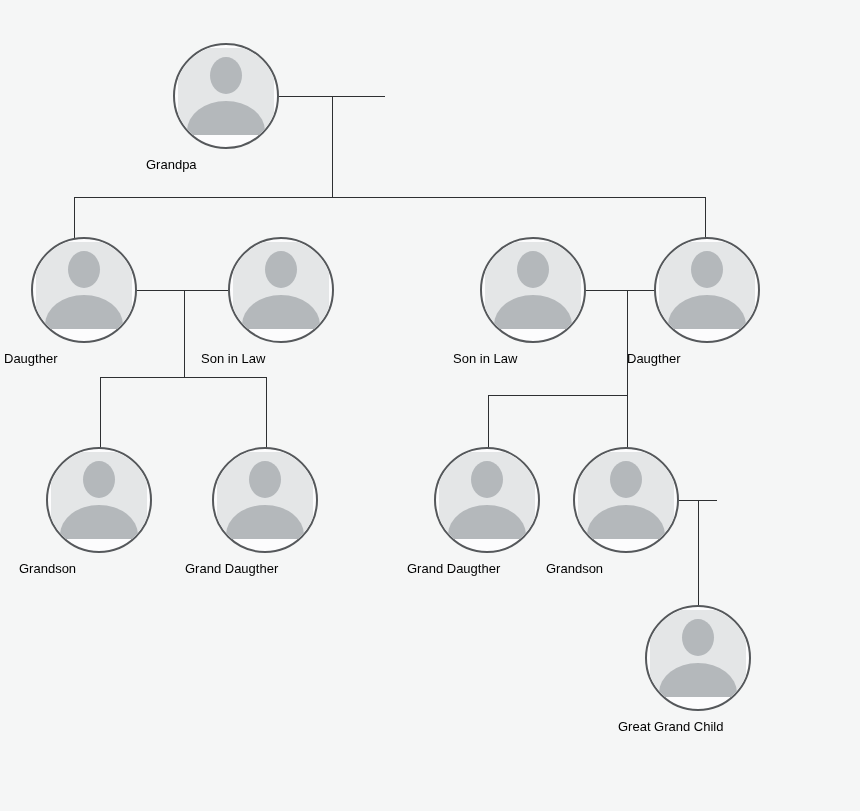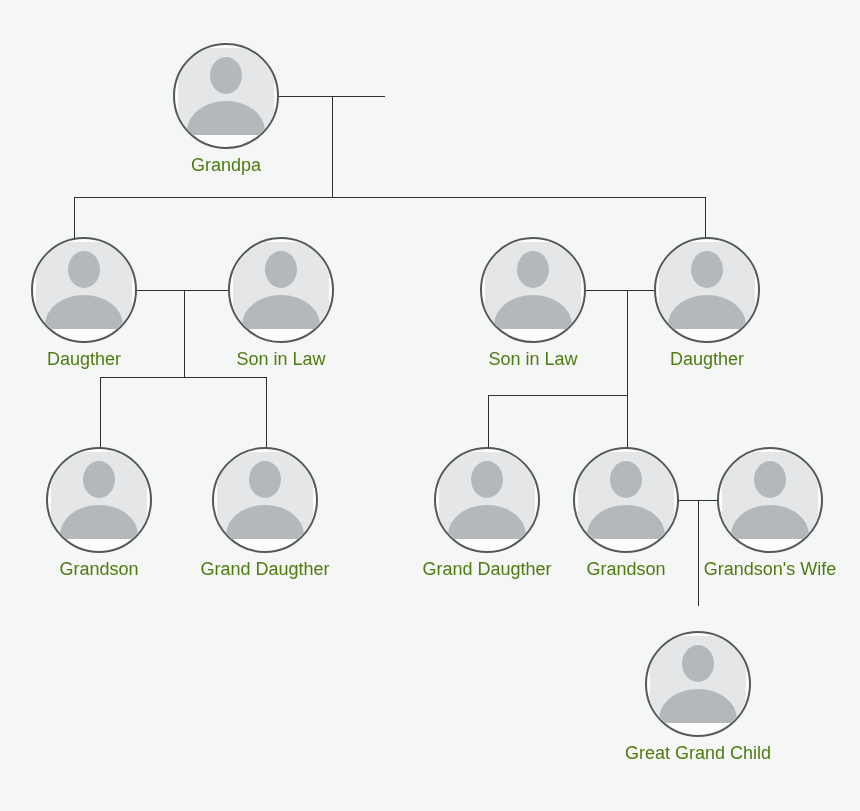--- a/index.html
+++ b/index.html
@@ -50,24 +50,23 @@
     left: 50%; bottom: 0;
     width: 78px; height: 34px;
     margin-left: -39px;
     background: #b4b8bb;
     border-radius: 39px 39px 0 0 / 30px 30px 0 0;
   }
   .label {
     position: relative;
     width: 160px;
     margin: 8px 0 0 -27px;
-    text-align: center;
-    font-size: 18px;
+    font-size: 13px;
     line-height: 16px;
-    color: #4d7c0f;
+    color: #000000;
   }
 </style>
 </head>
 <body>
 
 <div class="canvas">
 
   <div class="h" style="left:279px; top:96px;  width:106px;"></div>
   <div class="v" style="left:332px; top:96px;  height:101px;"></div>
   <div class="h" style="left:74px;  top:197px; width:632px;"></div>
@@ -164,31 +163,22 @@
   </div>
   <div class="node" style="left:573px; top:447px;">
     <div class="avatar">
         <div class="photo">
           <div class="head"></div>
           <div class="torso"></div>
         </div>
       </div>
     <div class="label">Grandson</div>
   </div>
-  <div class="node" style="left:717px; top:447px;">
-    <div class="avatar">
-        <div class="photo">
-          <div class="head"></div>
-          <div class="torso"></div>
-        </div>
-      </div>
-    <div class="label">Grandson's Wife</div>
-  </div>
 
-  <div class="node" style="left:645px; top:631px;">
+  <div class="node" style="left:645px; top:605px;">
     <div class="avatar">
         <div class="photo">
           <div class="head"></div>
           <div class="torso"></div>
         </div>
       </div>
     <div class="label">Great Grand Child</div>
   </div>
 
 </div>

